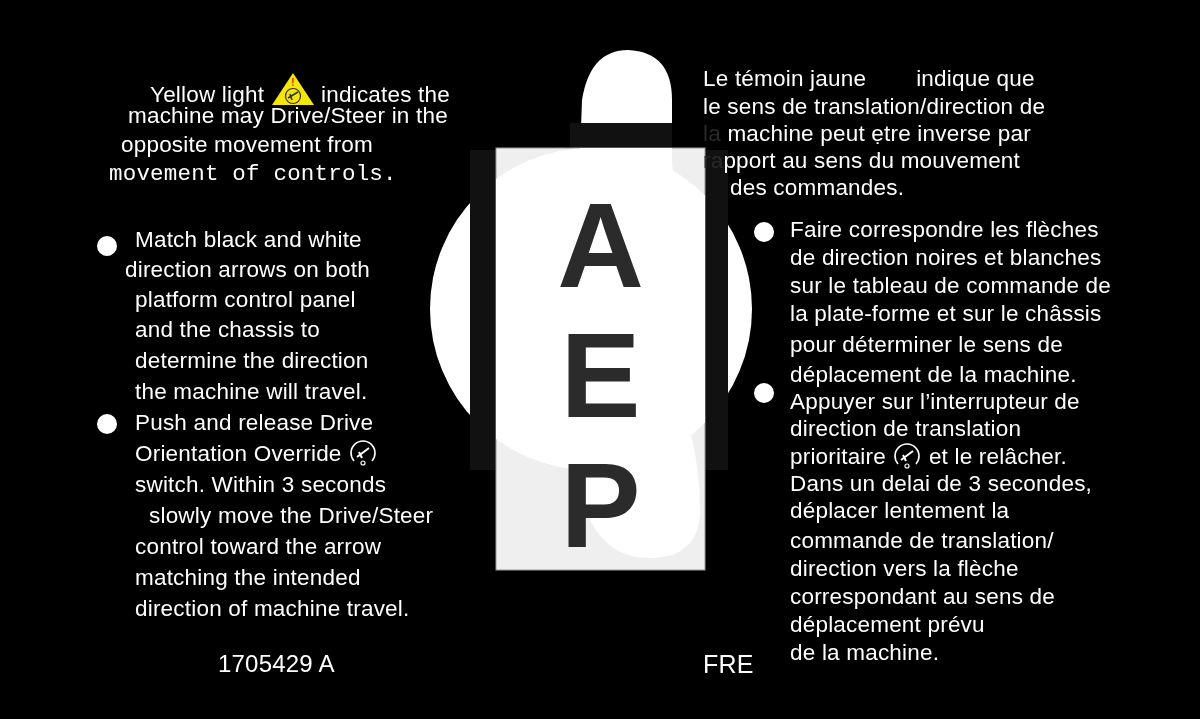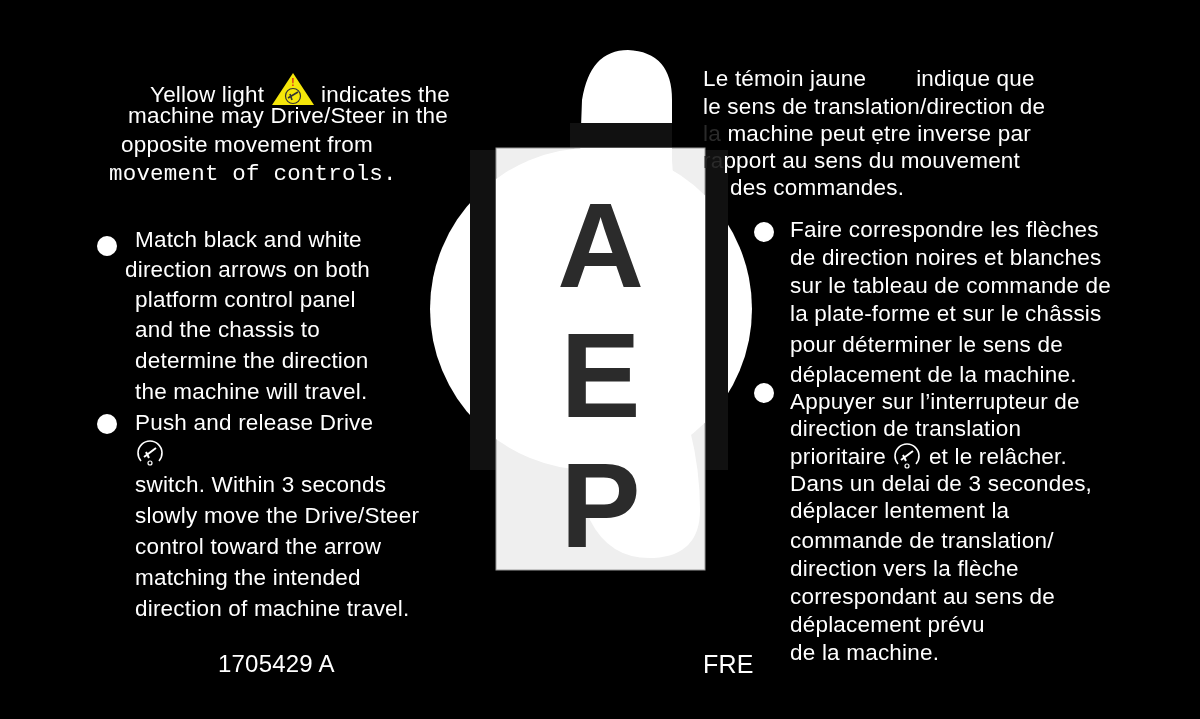--- a/index.html
+++ b/index.html
@@ -71,30 +71,31 @@
   <div class="line" style="left:135px; top:285px;">platform control panel</div>
   <div class="line" style="left:135px; top:315px;">and the chassis to</div>
   <div class="line" style="left:135px; top:346px;">determine the direction</div>
   <div class="line" style="left:135px; top:377px;">the machine will travel.</div>
 </div>
 
 <div>
   <div class="bullet" style="left:97px; top:414px;"></div>
   <div class="line" style="left:135px; top:408px;">Push and release Drive</div>
   <div class="line" style="left:135px; top:439px;">
+    <span>Orientation Override</span>
     <span class="small-icon">
       <svg width="30" height="28" viewBox="0 0 30 28">
         <path d="M6 22 A12 12 0 1 1 24 22" fill="none" stroke="#fff" stroke-width="1.6"></path>
         <path d="M9 18 L21 9 M11 13 L14 19" stroke="#fff" stroke-width="2"></path>
         <circle cx="15" cy="24" r="2" fill="none" stroke="#fff" stroke-width="1.2"></circle>
       </svg>
     </span>
   </div>
   <div class="line" style="left:135px; top:470px;">switch.  Within 3 seconds</div>
-  <div class="line" style="left:135px; top:501px;">slowly move the Drive/Steer</div>
+  <div class="line" style="left:149px; top:501px;">slowly move the Drive/Steer</div>
   <div class="line" style="left:135px; top:532px;">control toward the arrow</div>
   <div class="line" style="left:135px; top:563px;">matching the intended</div>
   <div class="line" style="left:135px; top:594px;">direction of machine travel.</div>
 </div>
 
 <div class="line" style="left:218px; top:649px; font-size:24px;">1705429 A</div>
 
 <div>
   <div class="line" style="left:703px; top:64px;">
     <span>Le témoin jaune</span><span style="display:inline-block; width:50px;"></span><span>indique que</span>

